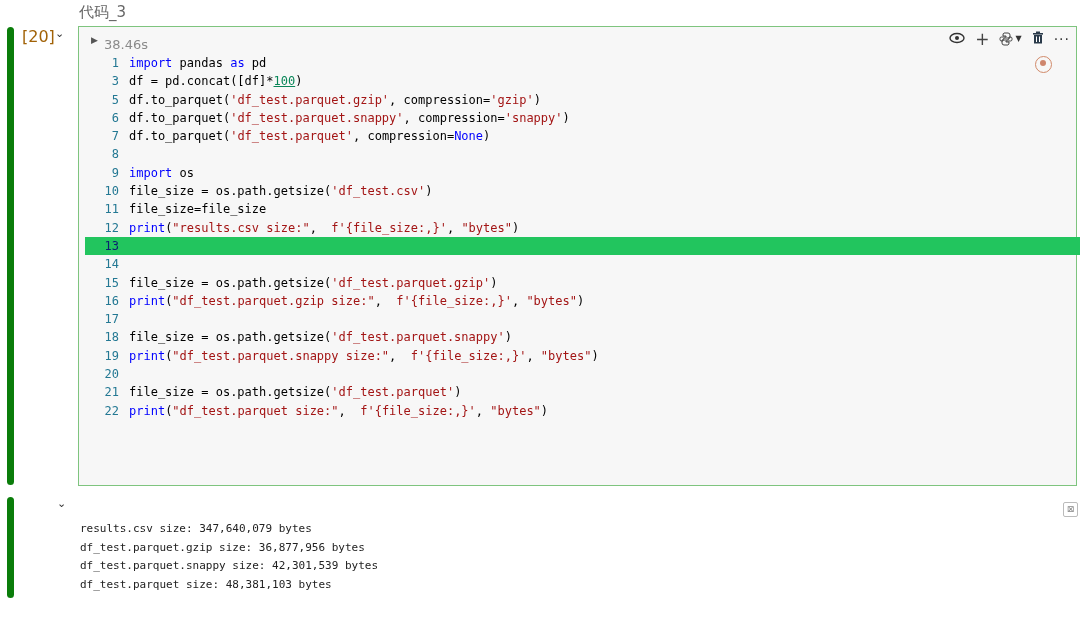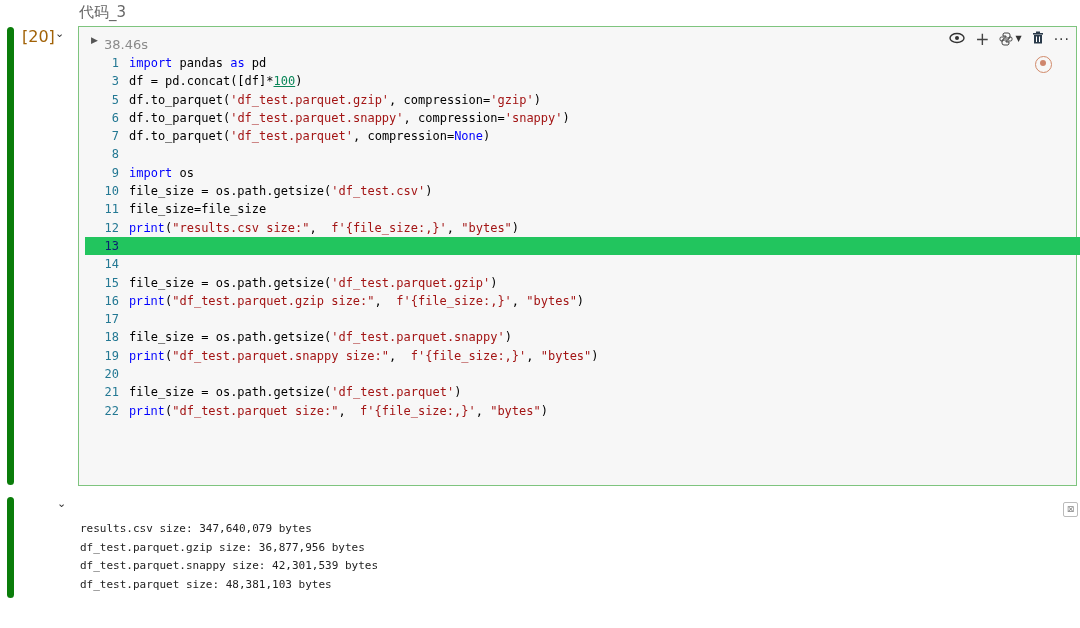--- a/index.html
+++ b/index.html
@@ -15,21 +15,21 @@
   .toolbar .tb { font-size:14px; color:#333; cursor:pointer; line-height:16px; }
   .badge { position:absolute; right:24px; top:29px; width:15px; height:15px; border:1px solid #d18a6a; border-radius:50%; }
   .badge::after { content:""; position:absolute; left:4px; top:3px; width:6px; height:6px; border-radius:50%; background:#c0603f; opacity:.75; }
   .code { position:absolute; left:6px; top:27px; width:100%; font-family:"DejaVu Sans Mono", monospace; font-size:12px; }
   .line { height:18.3px; line-height:18.3px; white-space:pre; position:relative; }
   .line.active { background:#22c55e; }
   .ln { display:inline-block; width:44px; text-align:right; color:#237893; padding-right:10px; box-sizing:border-box; }
   .kw { color:#0000ff; }
   .str { color:#a31515; }
   .num { color:#098658;text-decoration:underline; }
-  .fn { color:#0000ff;font-family:Liberation Mono, monospace; }
+  .fn { color:#0000ff; }
   .output-area { position:absolute; left:80px; top:520px; font-family:"DejaVu Sans Mono", monospace; font-size:11px; color:#222; }
   .output-area div { height:18.5px; line-height:18.5px; white-space:pre; }
   .clear-btn { position:absolute; left:1063px; top:502px; width:13px; height:13px; border:1px solid #bbb; border-radius:2px; font-size:9px; color:#888; text-align:center; line-height:13px; background:#fff; }
 </style>
 </head>
 <body>
 
 <div class="cell-title">代码_3</div>
 
 <div class="exec-bar" style="top:27px;height:458px;"></div>

